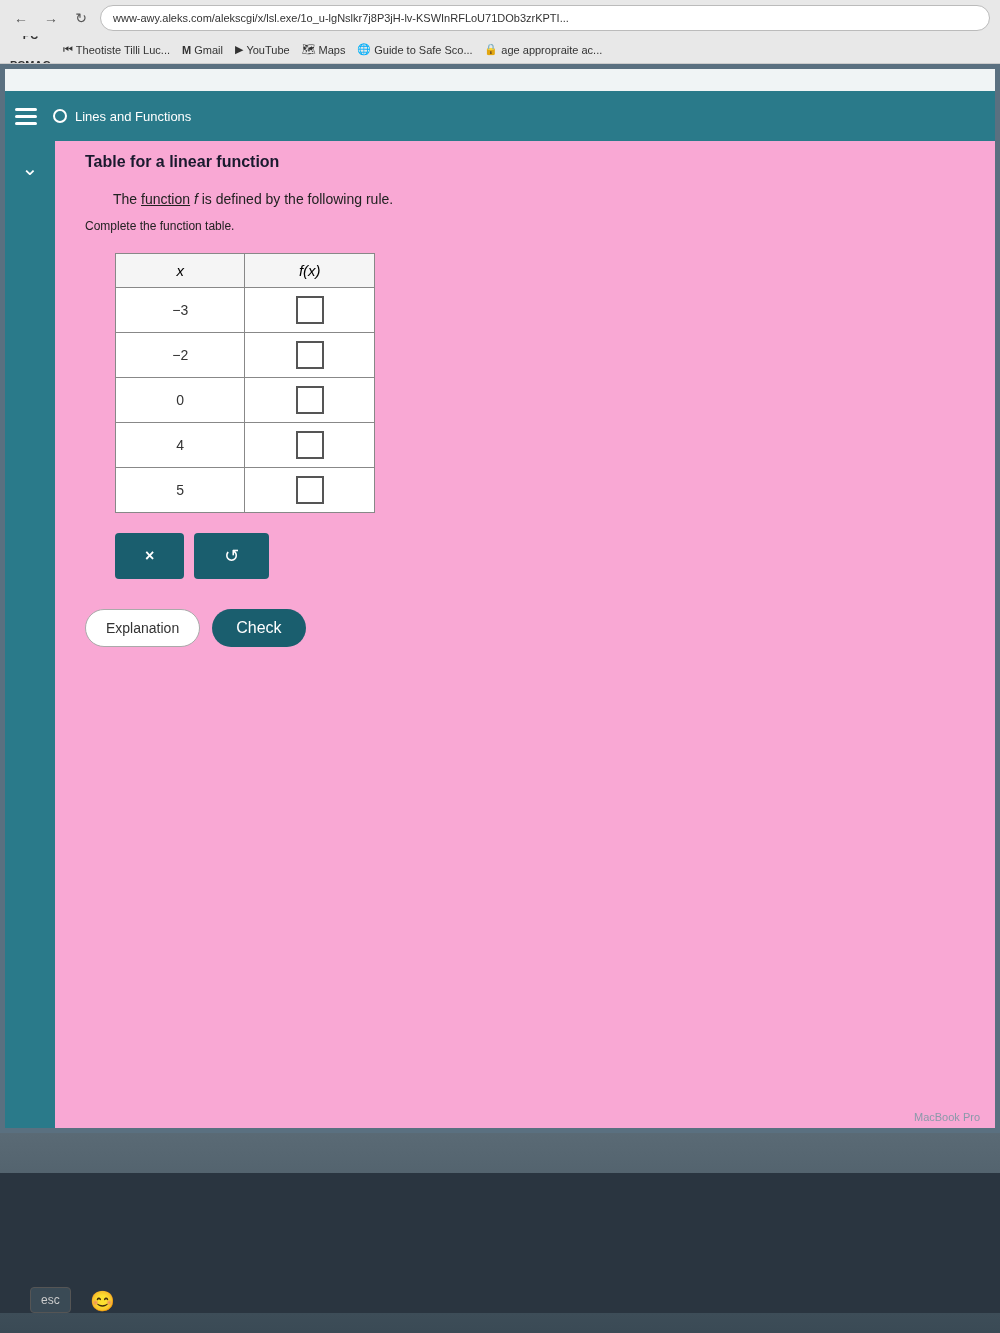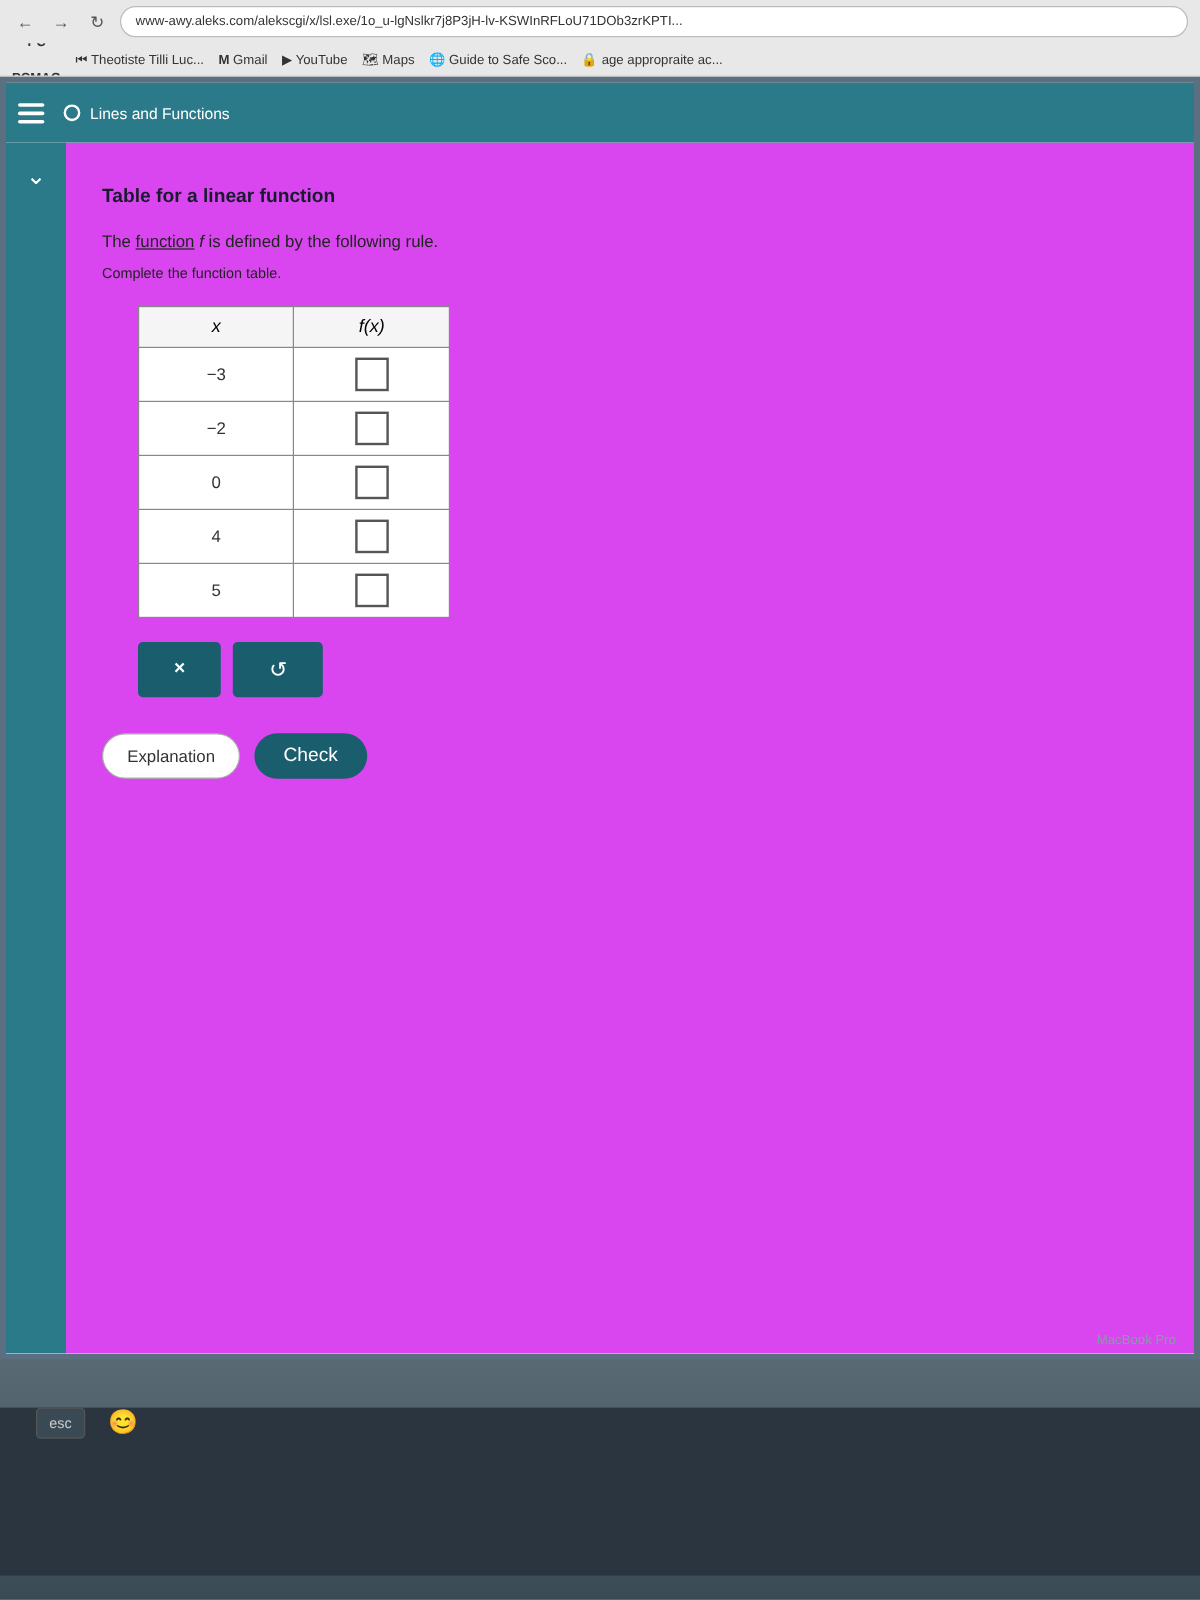--- a/index.html
+++ b/index.html
@@ -85,20 +85,21 @@
       font-weight: bold;
       color: #1a1a2e;
       margin-bottom: 20px;
     }
 
     
     .problem-text {
       font-size: 14px;
       color: #222;
       margin-bottom: 12px;
+      margin-left: 28px;
     }
 
     .function-underline {
       text-decoration: underline;
       color: #222;
     }
 
     .formula {
       font-size: 16px;
       font-style: italic;
@@ -224,21 +225,21 @@
       align-items: center;
       justify-content: flex-end;
       padding-bottom: 20px;
     }
 
     .laptop-keyboard-area {
       width: 100%;
       background: #2a3540;
       height: 140px;
       display: flex;
-      align-items: flex-start;
+      align-items: flex-end;
       justify-content: flex-start;
       padding-left: 30px;
       gap: 20px;
     }
 
     .esc-key {
       color: #ccc;
       font-size: 12px;
       background: #3a4a55;
       padding: 5px 10px;
@@ -270,42 +271,43 @@
       flex-direction: column;
     }
 
     .screen-topbar {
       background: #2a7a8a;
       height: 50px;
       display: flex;
       align-items: center;
       padding: 12px 10px;
       gap: 8px;
+      margin-top: 22px;
     }
 
     .screen-content {
       flex: 1;
       background: #f0f4f5;
       display: flex;
     }
 
     .screen-sidebar {
       width: 50px;
       background: #2a7a8a;
       display: flex;
       flex-direction: column;
       align-items: center;
       padding: 10px 0;
     }
 
     .screen-main {
       flex: 1;
-      padding: 36px 30px;
+      padding: 12px 30px;
       overflow: hidden;
-      background: #d946ef;
+      background: #f9a8d4;
     }
 
     
     .macbook-text {
       position: absolute;
       bottom: 210px;
       right: 20px;
       color: #8a9aaa;
       font-size: 11px;
     }

